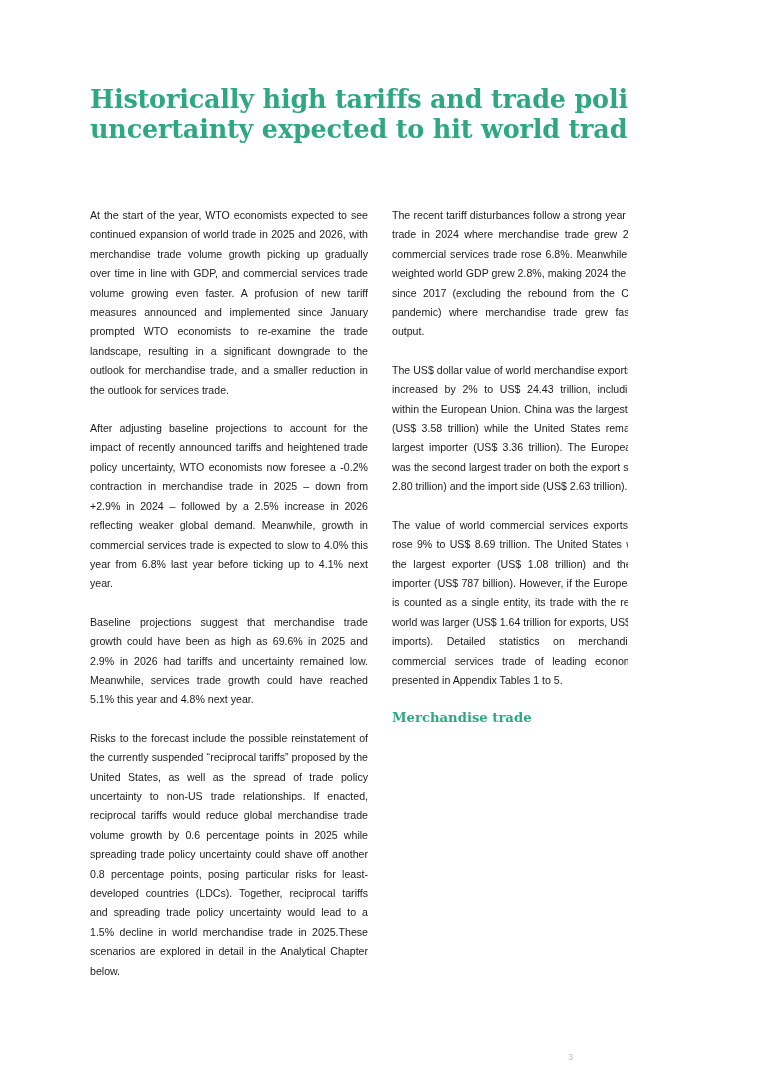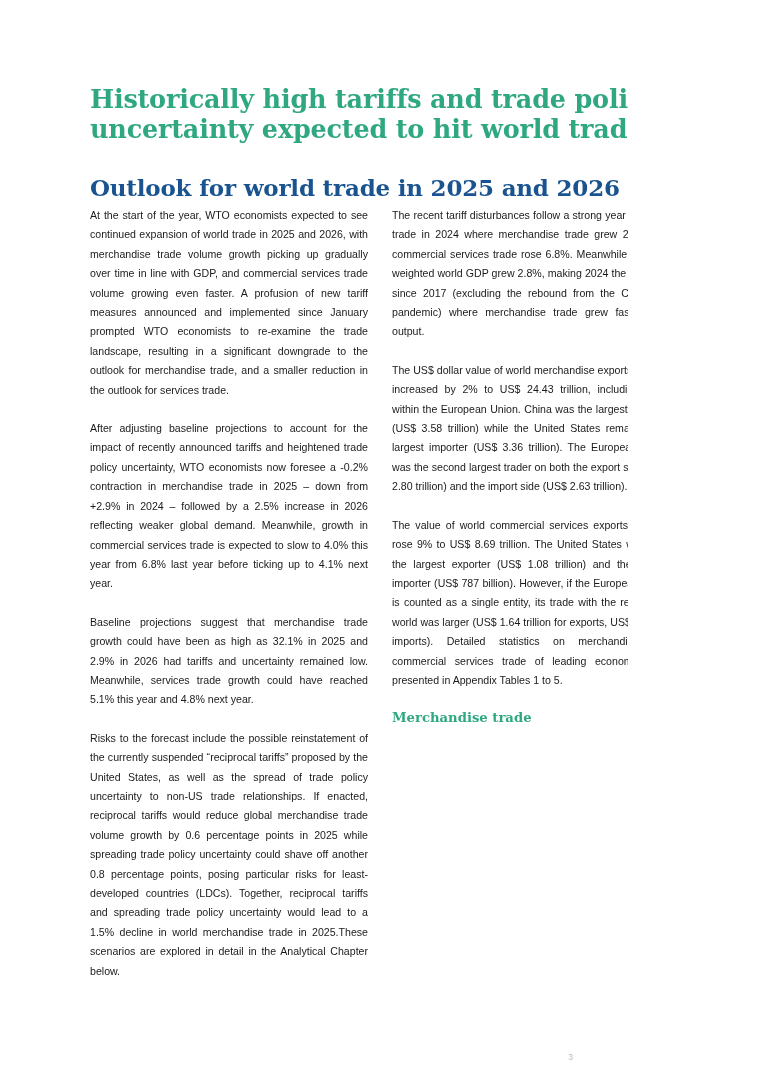--- a/index.html
+++ b/index.html
@@ -94,28 +94,27 @@
 </style>
 </head>
 <body>
 
 <div class="page">
 
   <div class="title-block">
     <h1 class="doc-title">Historically high tariffs and trade policy uncertainty expected to hit world trade</h1>
   </div>
 
-  <h2 class="doc-subtitle">Outlook for world trade in 2025 and 2026</h2>
 
   <div class="columns">
 
     <div class="col">
       <p>At the start of the year, WTO economists expected to see continued expansion of world trade in 2025 and 2026, with merchandise trade volume growth picking up gradually over time in line with GDP, and commercial services trade volume growing even faster. A profusion of new tariff measures announced and implemented since January prompted WTO economists to re-examine the trade landscape, resulting in a significant downgrade to the outlook for merchandise trade, and a smaller reduction in the outlook for services trade.</p>
       <p>After adjusting baseline projections to account for the impact of recently announced tariffs and heightened trade policy uncertainty, WTO economists now foresee a -0.2% contraction in merchandise trade in 2025 – down from +2.9% in 2024 – followed by a 2.5% increase in 2026 reflecting weaker global demand. Meanwhile, growth in commercial services trade is expected to slow to 4.0% this year from 6.8% last year before ticking up to 4.1% next year.</p>
-      <p>Baseline projections suggest that merchandise trade growth could have been as high as 32.1% in 2025 and 2.9% in 2026 had tariffs and uncertainty remained low. Meanwhile, services trade growth could have reached 5.1% this year and 4.8% next year.</p>
+      <p>Baseline projections suggest that merchandise trade growth could have been as high as 69.6% in 2025 and 2.9% in 2026 had tariffs and uncertainty remained low. Meanwhile, services trade growth could have reached 5.1% this year and 4.8% next year.</p>
       <p>Risks to the forecast include the possible reinstatement of the currently suspended “reciprocal tariffs” proposed by the United States, as well as the spread of trade policy uncertainty to non-US trade relationships. If enacted, reciprocal tariffs would reduce global merchandise trade volume growth by 0.6 percentage points in 2025 while spreading trade policy uncertainty could shave off another 0.8 percentage points, posing particular risks for least-developed countries (LDCs). Together, reciprocal tariffs and spreading trade policy uncertainty would lead to a 1.5% decline in world merchandise trade in 2025.These scenarios are explored in detail in the Analytical Chapter below.</p>
     </div>
 
     <div class="col">
       <p>The recent tariff disturbances follow a strong year for world trade in 2024 where merchandise trade grew 2.9% and commercial services trade rose 6.8%. Meanwhile, market-weighted world GDP grew 2.8%, making 2024 the first year since 2017 (excluding the rebound from the COVID-19 pandemic) where merchandise trade grew faster than output.</p>
       <p>The US$ dollar value of world merchandise exports in 2024 increased by 2% to US$ 24.43 trillion, including trade within the European Union. China was the largest exporter (US$ 3.58 trillion) while the United States remained the largest importer (US$ 3.36 trillion). The European Union was the second largest trader on both the export side (US$ 2.80 trillion) and the import side (US$ 2.63 trillion).</p>
       <p>The value of world commercial services exports in 2024 rose 9% to US$ 8.69 trillion. The United States was both the largest exporter (US$ 1.08 trillion) and the largest importer (US$ 787 billion). However, if the European Union is counted as a single entity, its trade with the rest of the world was larger (US$ 1.64 trillion for exports, US$ 1.44 for imports). Detailed statistics on merchandise and commercial services trade of leading economies are presented in Appendix Tables 1 to 5.</p>
       <h3 class="section-head">Merchandise trade</h3>
     </div>
 

